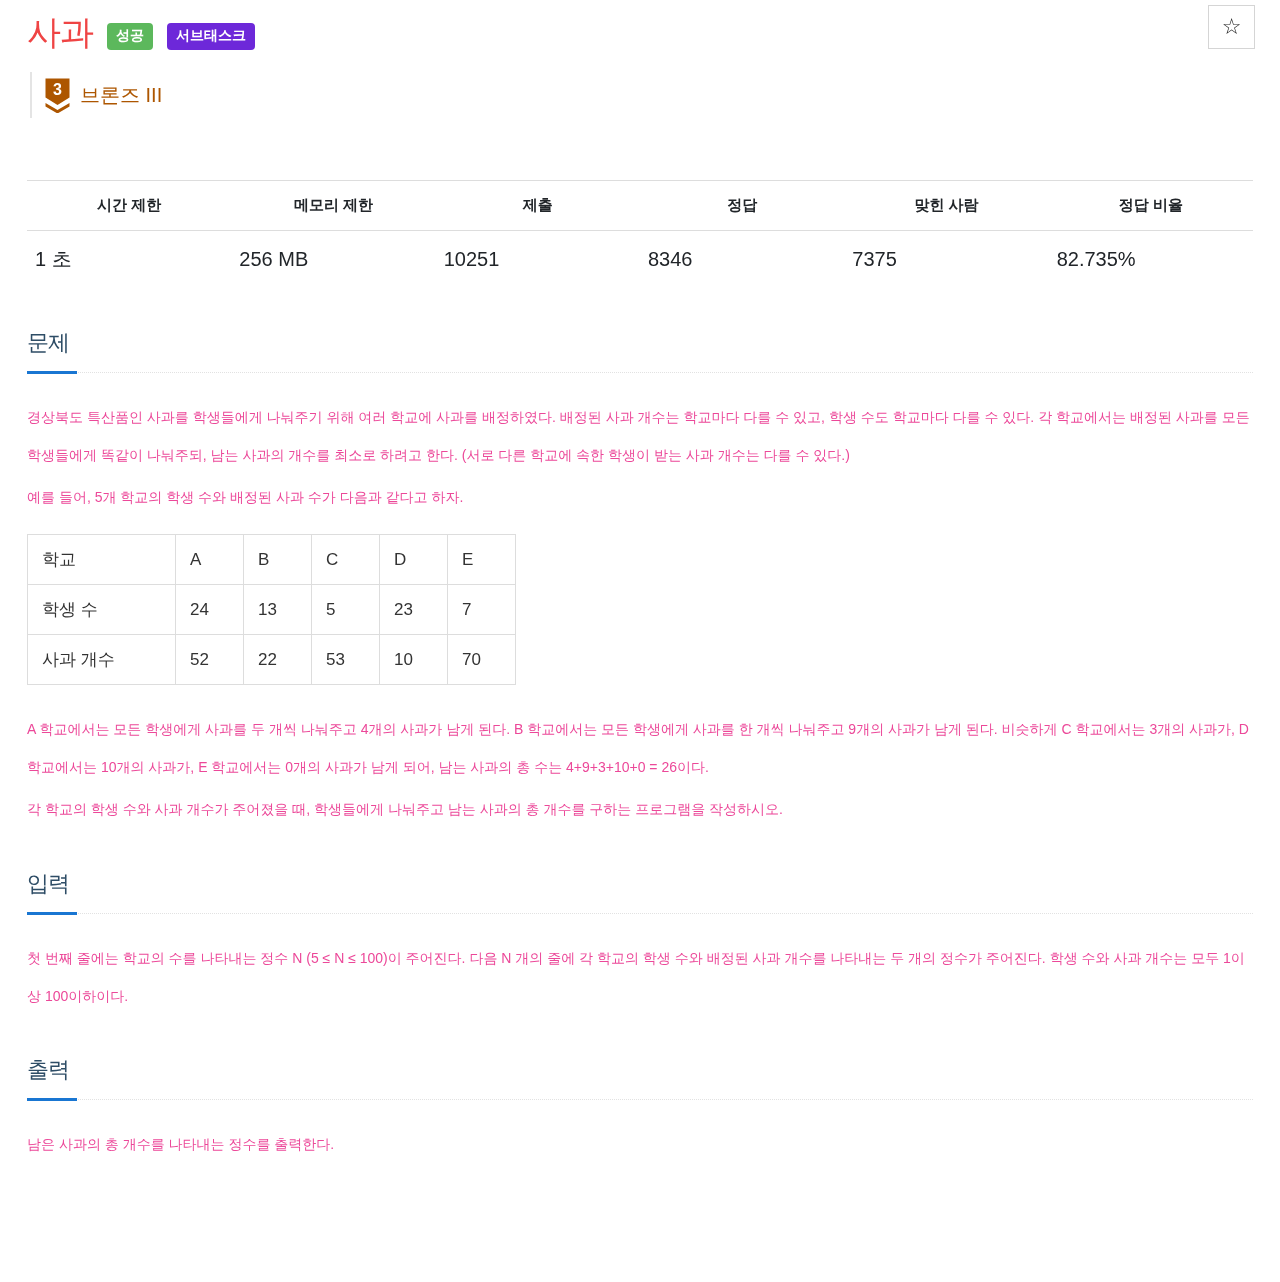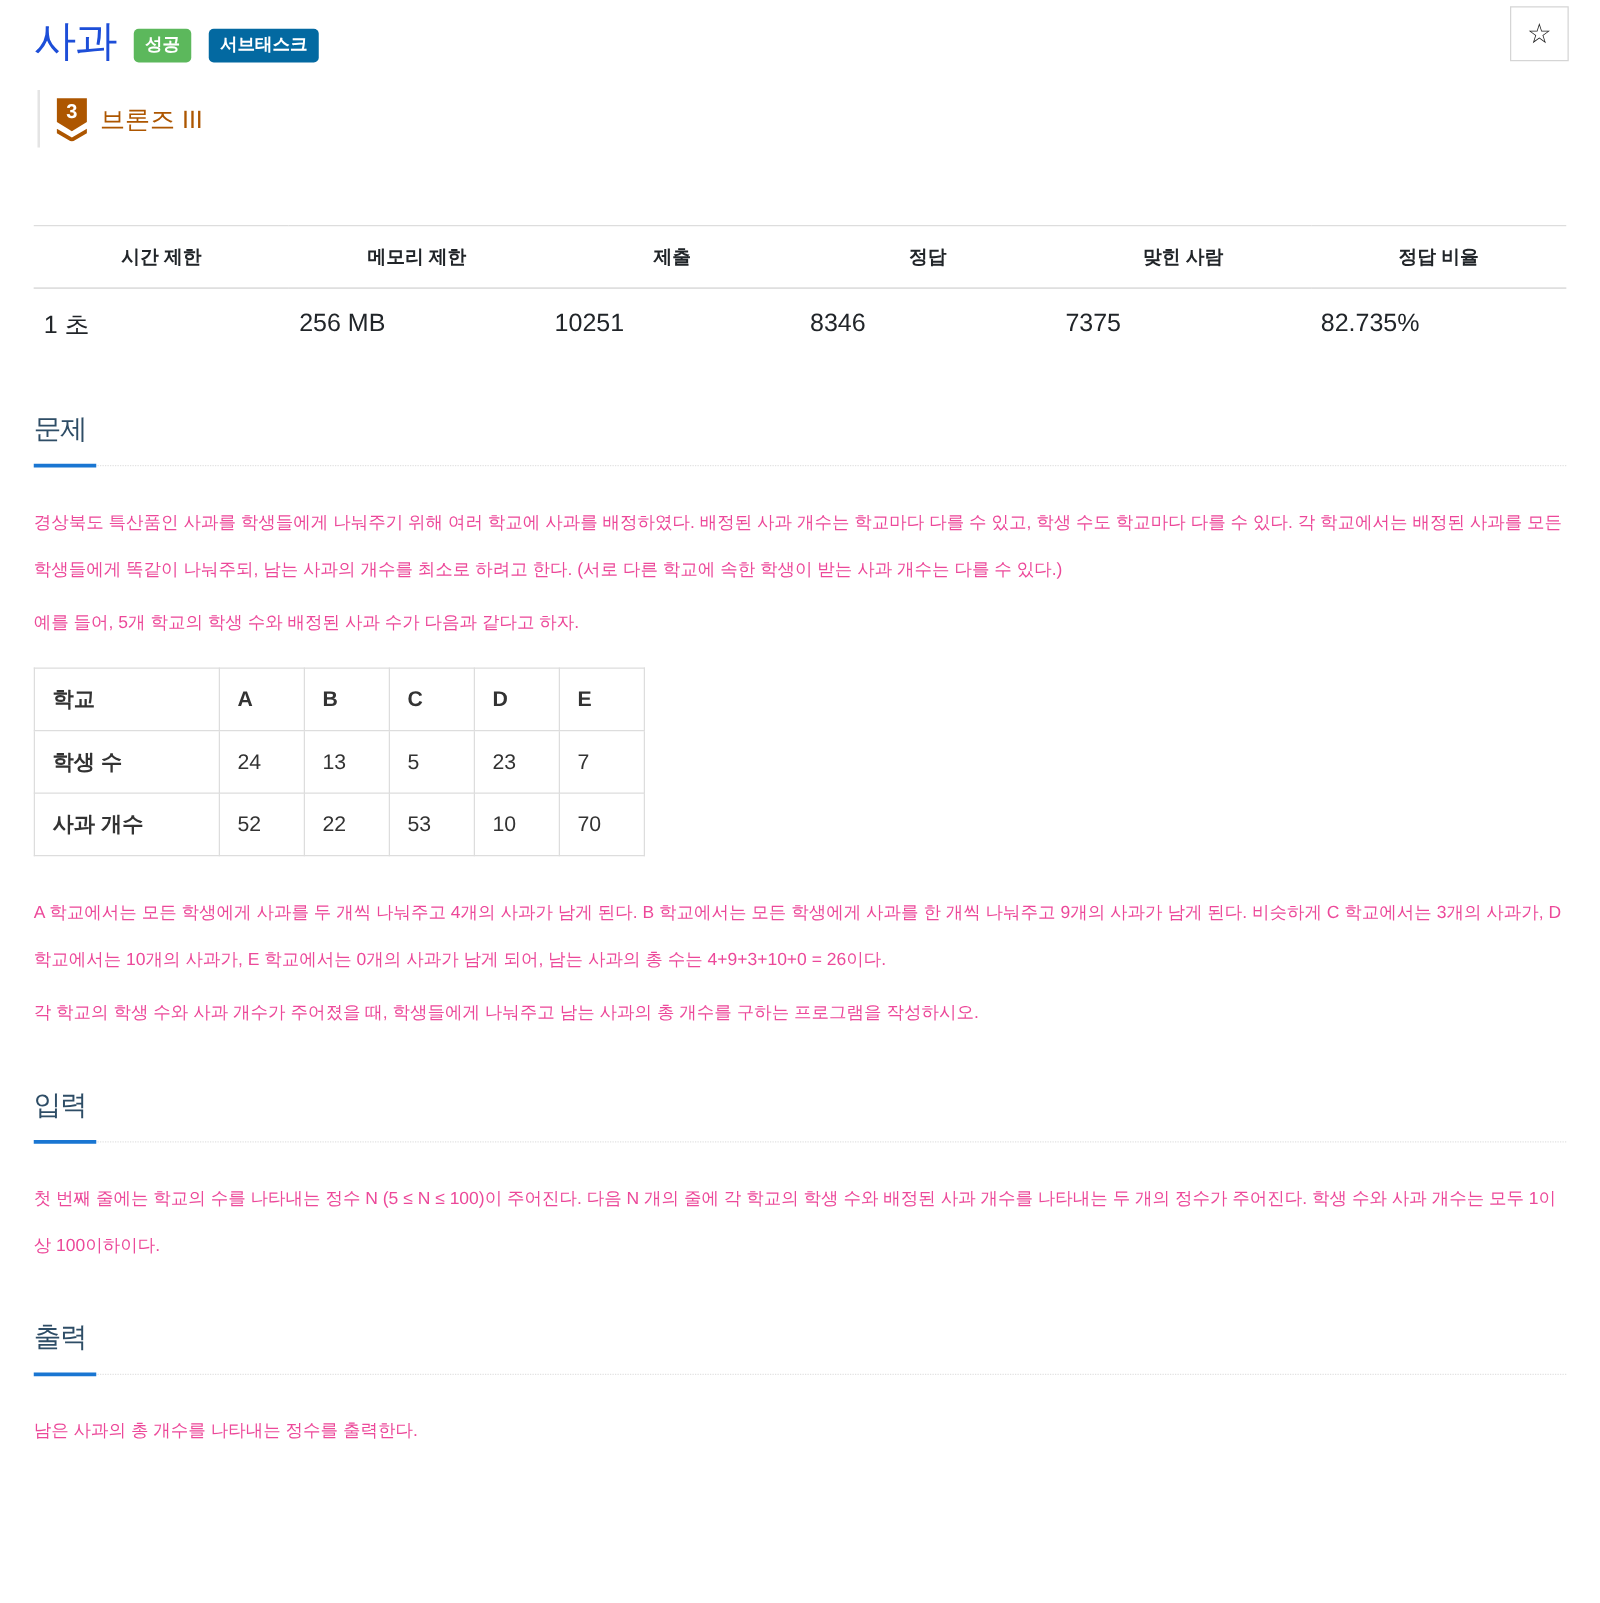--- a/index.html
+++ b/index.html
@@ -8,28 +8,28 @@
     width: 1280px; min-height: 1282px;
     font-family: "Liberation Sans", "DejaVu Sans", sans-serif;
     color: #333;
     position: relative;
   }
   .page { padding: 8px 27px 40px 27px; }
 
   
   .title-row { display: flex; align-items: center; gap: 14px; margin-top: 2px; }
   .problem-title {
-    font-size: 34px; font-weight: 400; color: #1d4ed8; letter-spacing: -1px;
+    font-size: 34px; font-weight: 400; color: #ef4444; letter-spacing: -1px;
   }
   .badge {
     display: inline-block; color: #fff; font-size: 14px; font-weight: 700;
     padding: 5px 9px 8px; border-radius: 4px; line-height: 1; margin-top: 6px;
   }
   .badge.success { background: #5cb85c; }
-  .badge.dark    { background: #0369a1; }
+  .badge.dark    { background: #6d28d9; }
 
   .star-button {
     position: absolute; top: 5px; right: 25px;
     width: 47px; height: 44px; background: #fff;
     border: 1px solid #d5d5d5;
     display: flex; align-items: center; justify-content: center;
     font-size: 22px; color: #1c1c1c; cursor: pointer;
   }
 
   
@@ -60,21 +60,21 @@
     width: 50px; height: 3px; background: #1976d2;
   }
   .ptext { font-size: 14px; line-height: 2.7; color: #ec4899; margin-bottom: 4px; }
 
   
   .example-table { border-collapse: collapse; margin: 18px 0 26px; }
   .example-table th, .example-table td {
     border: 1px solid #ddd; font-size: 17px; color: #333;
     padding: 13px 14px; text-align: left; vertical-align: middle;
   }
-  .example-table th { font-weight: 700; margin-top: 48px; }
+  .example-table th { font-weight: 400; margin-top: 48px; }
   .example-table .col-label { width: 148px; }
   .example-table .col-val { width: 68px; }
 </style>
 </head>
 <body>
 
 <div class="page">
 
   <div class="title-row">
     <h1 class="problem-title">사과</h1>

